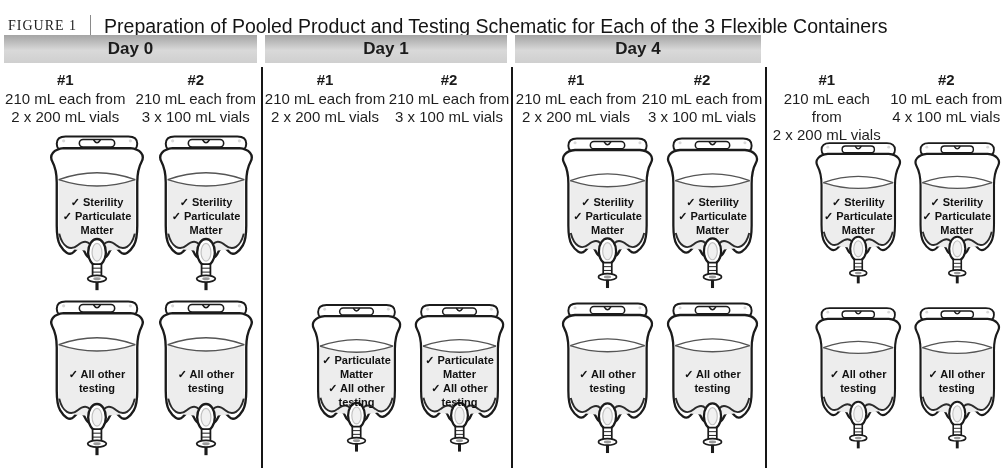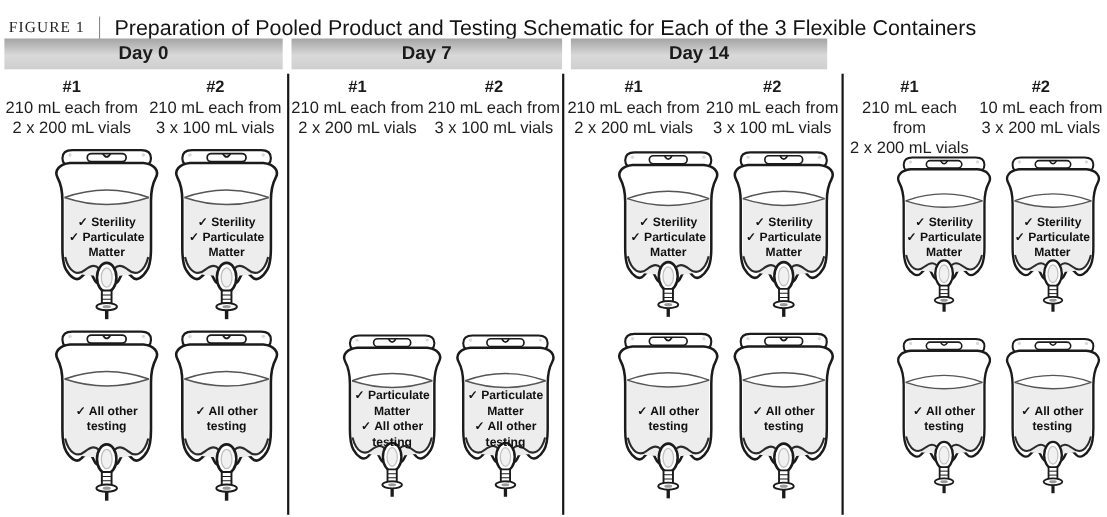--- a/index.html
+++ b/index.html
@@ -101,25 +101,25 @@
 <div class="fig-header">
   <span class="fig-label">FIGURE 1</span>
   <span class="fig-divider"></span>
   <span class="fig-title">Preparation of Pooled Product and Testing Schematic for Each of the 3 Flexible Containers</span>
 </div>
 
 <div class="day-bars">
   <div class="day-bar-cell w0">
       <div class="day-bar">Day 0</div>
     </div>
+  <div class="day-bar-cell w1">
+      <div class="day-bar">Day 1</div>
+    </div>
   <div class="day-bar-cell w2">
-      <div class="day-bar">Day 7</div>
-    </div>
-  <div class="day-bar-cell w3">
-      <div class="day-bar">Day 14</div>
+      <div class="day-bar">Day 4</div>
     </div>
 </div>
 
 <div class="content">
 
   <div class="day-col w0">
     <div class="captions">
       <div class="caption">
         <div class="cap-num">#1</div>
         <div class="cap-src">210 mL each from
@@ -255,21 +255,21 @@
   <div class="day-col w3">
     <div class="captions">
       <div class="caption">
         <div class="cap-num">#1</div>
         <div class="cap-src">210 mL each from
 2 x 200 mL vials</div>
       </div>
       <div class="caption">
         <div class="cap-num">#2</div>
         <div class="cap-src">10 mL each from
-3 x 200 mL vials</div>
+4 x 100 mL vials</div>
       </div>
     </div>
     <div class="bag-row">
       <div class="bag">
         <svg viewBox="0 0 110 162">
             <use href="#ivbag"></use>
           </svg>
         <div class="bag-label">✓ Sterility
 ✓ Particulate
 Matter</div>

